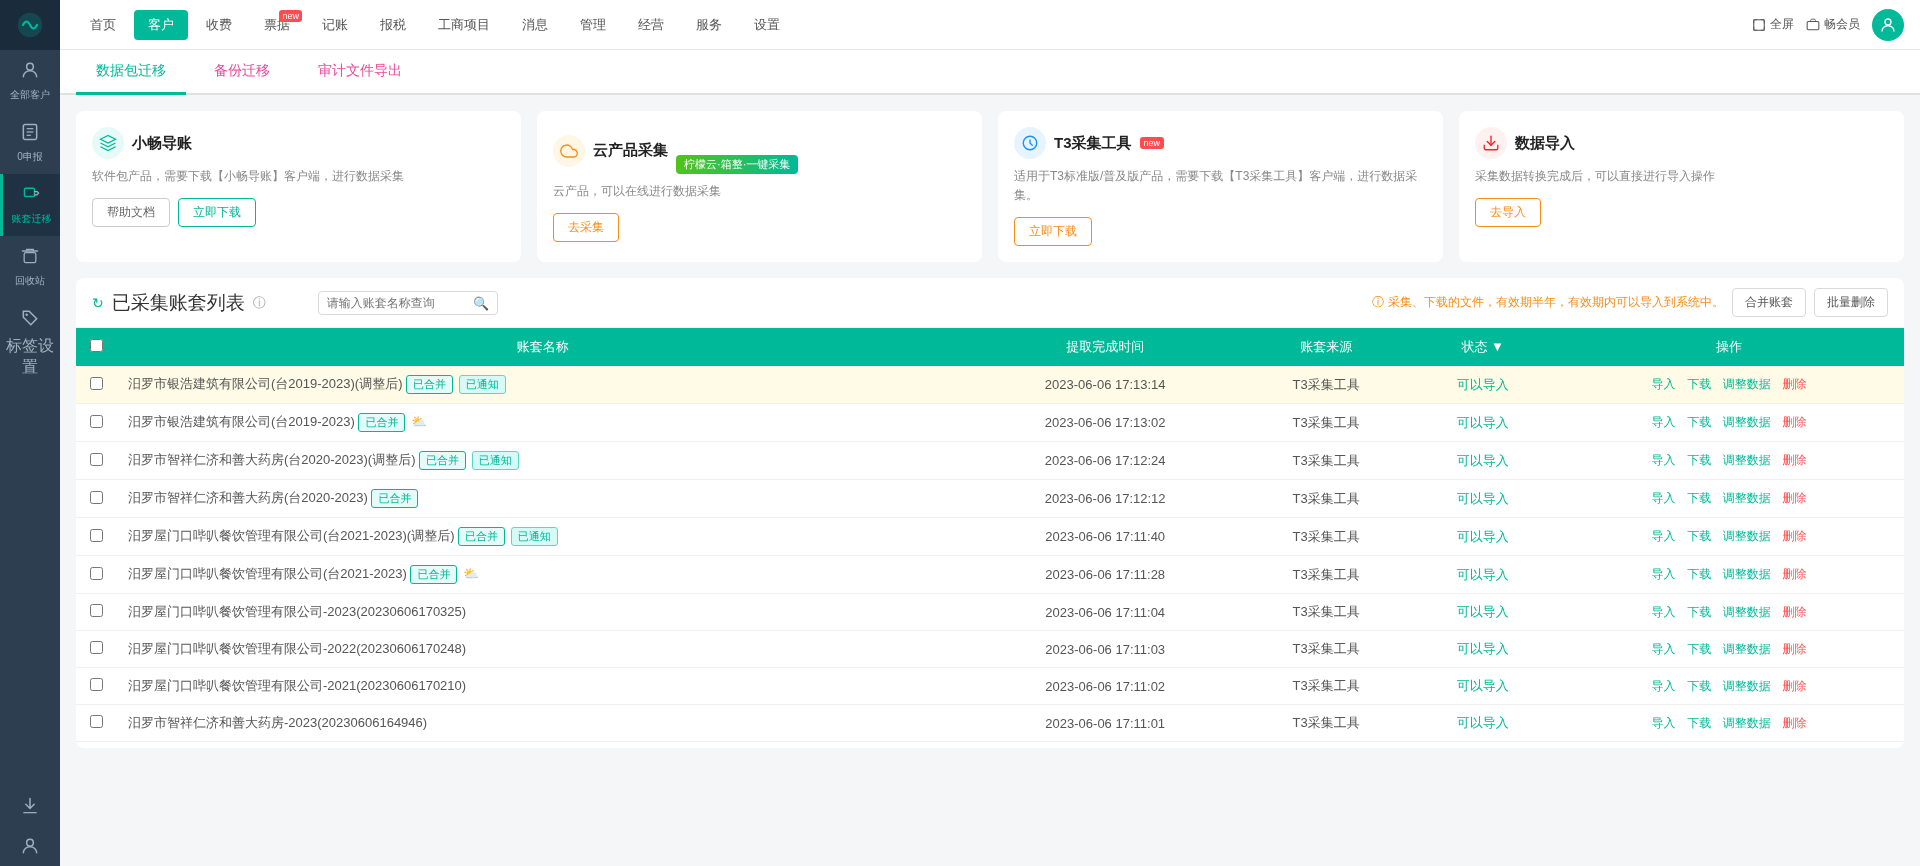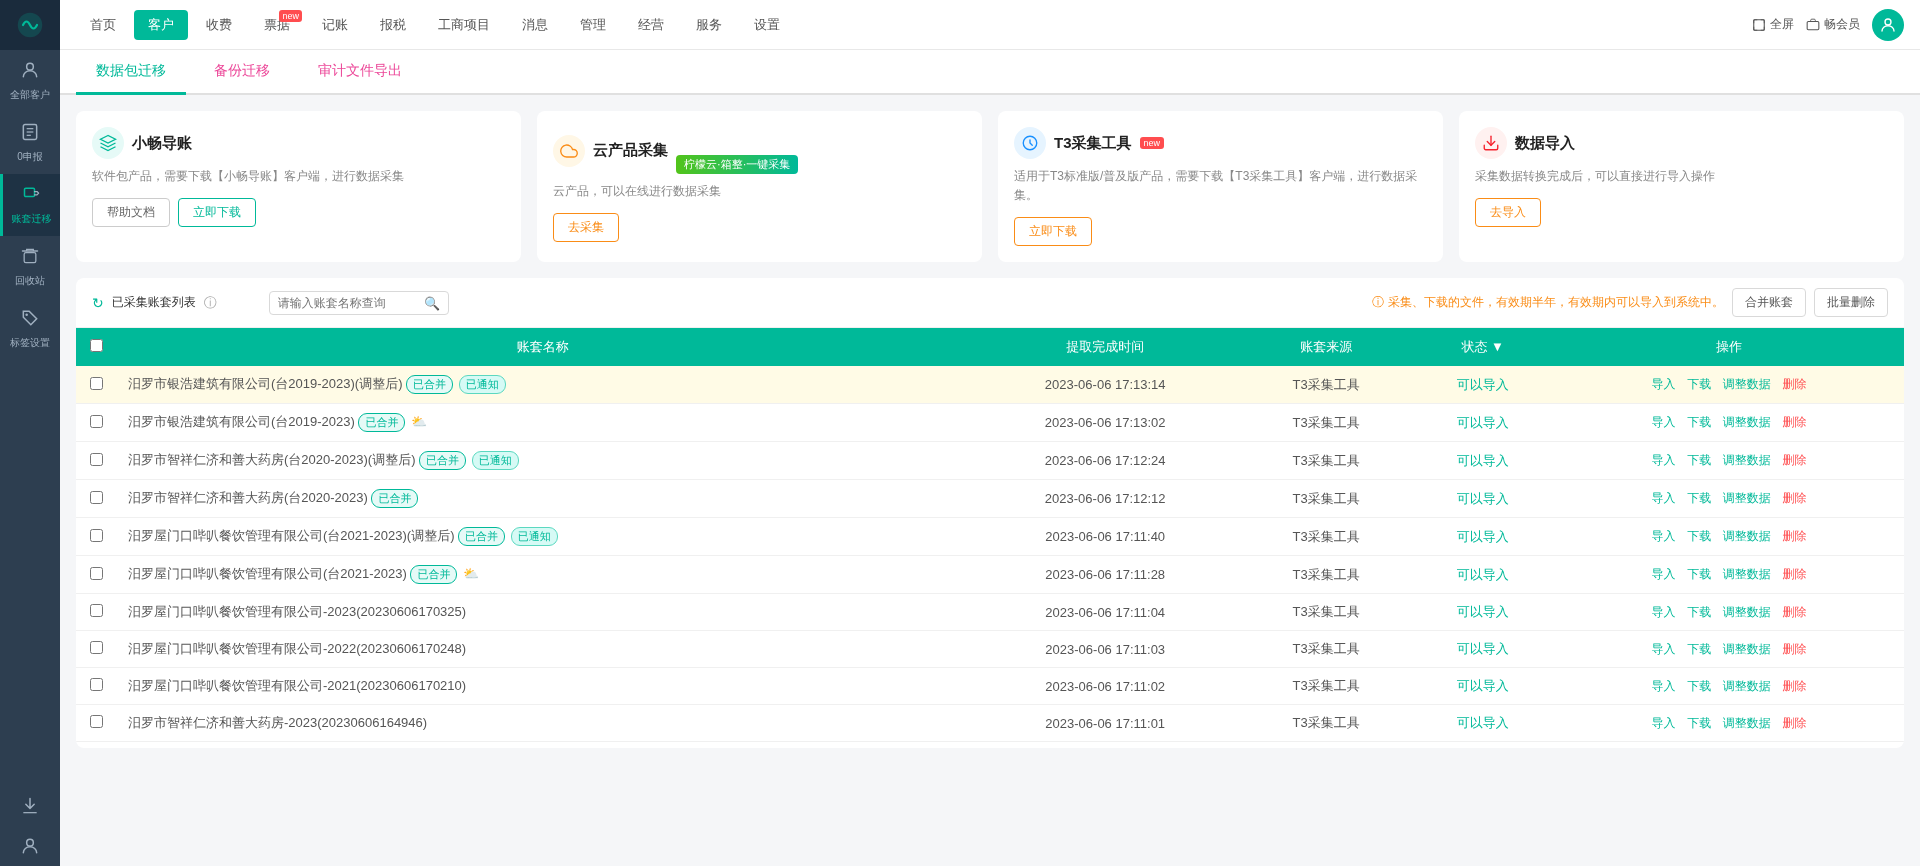--- a/index.html
+++ b/index.html
@@ -231,21 +231,21 @@
       padding: 10px 16px;
       border-bottom: 1px solid #f0f0f0;
       gap: 8px;
     }
     .table-toolbar-left {
       display: flex;
       align-items: center;
       gap: 8px;
       flex: 1;
     }
-    .table-title { font-size: 12px; font-weight: 500; color: #333; }
+    .table-title { font-size: 19px; font-weight: 500; color: #333; }
     .search-input {
       border: 1px solid #d9d9d9;
       border-radius: 4px;
       padding: 4px 28px 4px 8px;
       font-size: 12px;
       color: #333;
       outline: none;
       width: 180px;
       position: relative;
     }
@@ -307,21 +307,21 @@
       padding: 9px 12px;
       text-align: center;
       color: #555;
       font-size: 13px;
     }
     tbody td:nth-child(2) { text-align: left; }
     .checkbox-cell { width: 40px; }
     .tag {
       display: inline-block;
       padding: 1px 6px;
-      border-radius: 9px;
+      border-radius: 3px;
       font-size: 11px;
       margin-right: 2px;
     }
     .tag-green { background: #e6faf7; color: #00b999; border: 1px solid #00b999; }
     .tag-teal { background: #d6faf5; color: #00b999; border: 1px solid #5bd8c0; }
     .action-link {
       color: #00b999;
       cursor: pointer;
       font-size: 12px;
       margin: 0 4px;
@@ -383,21 +383,21 @@
     </span>
     <span style="font-size:10px;color:#a0b0c0;">回收站</span>
   </div>
   <div class="sidebar-item">
     <span class="icon">
       <svg width="20" height="20" viewBox="0 0 24 24" fill="none">
           <path d="M4 4h7l9 9-7 7L4 11V4z" stroke="#a0b0c0" stroke-width="1.8"></path>
           <circle cx="8" cy="8" r="1.5" fill="#a0b0c0"></circle>
         </svg>
     </span>
-    <span style="font-size:10px;color:#a0b0c0;">标签设置</span>
+    <span style="font-size:16px;color:#a0b0c0;">标签设置</span>
   </div>
   <div class="sidebar-bottom">
     <div class="sidebar-item">
       <svg width="20" height="20" viewBox="0 0 24 24" fill="none">
           <path d="M12 3v12m-5-5 5 5 5-5" stroke="#a0b0c0" stroke-width="1.8" stroke-linecap="round"></path>
           <line x1="4" y1="20" x2="20" y2="20" stroke="#a0b0c0" stroke-width="1.5"></line>
         </svg>
     </div>
     <div class="sidebar-item">
       <svg width="20" height="20" viewBox="0 0 24 24" fill="none">

